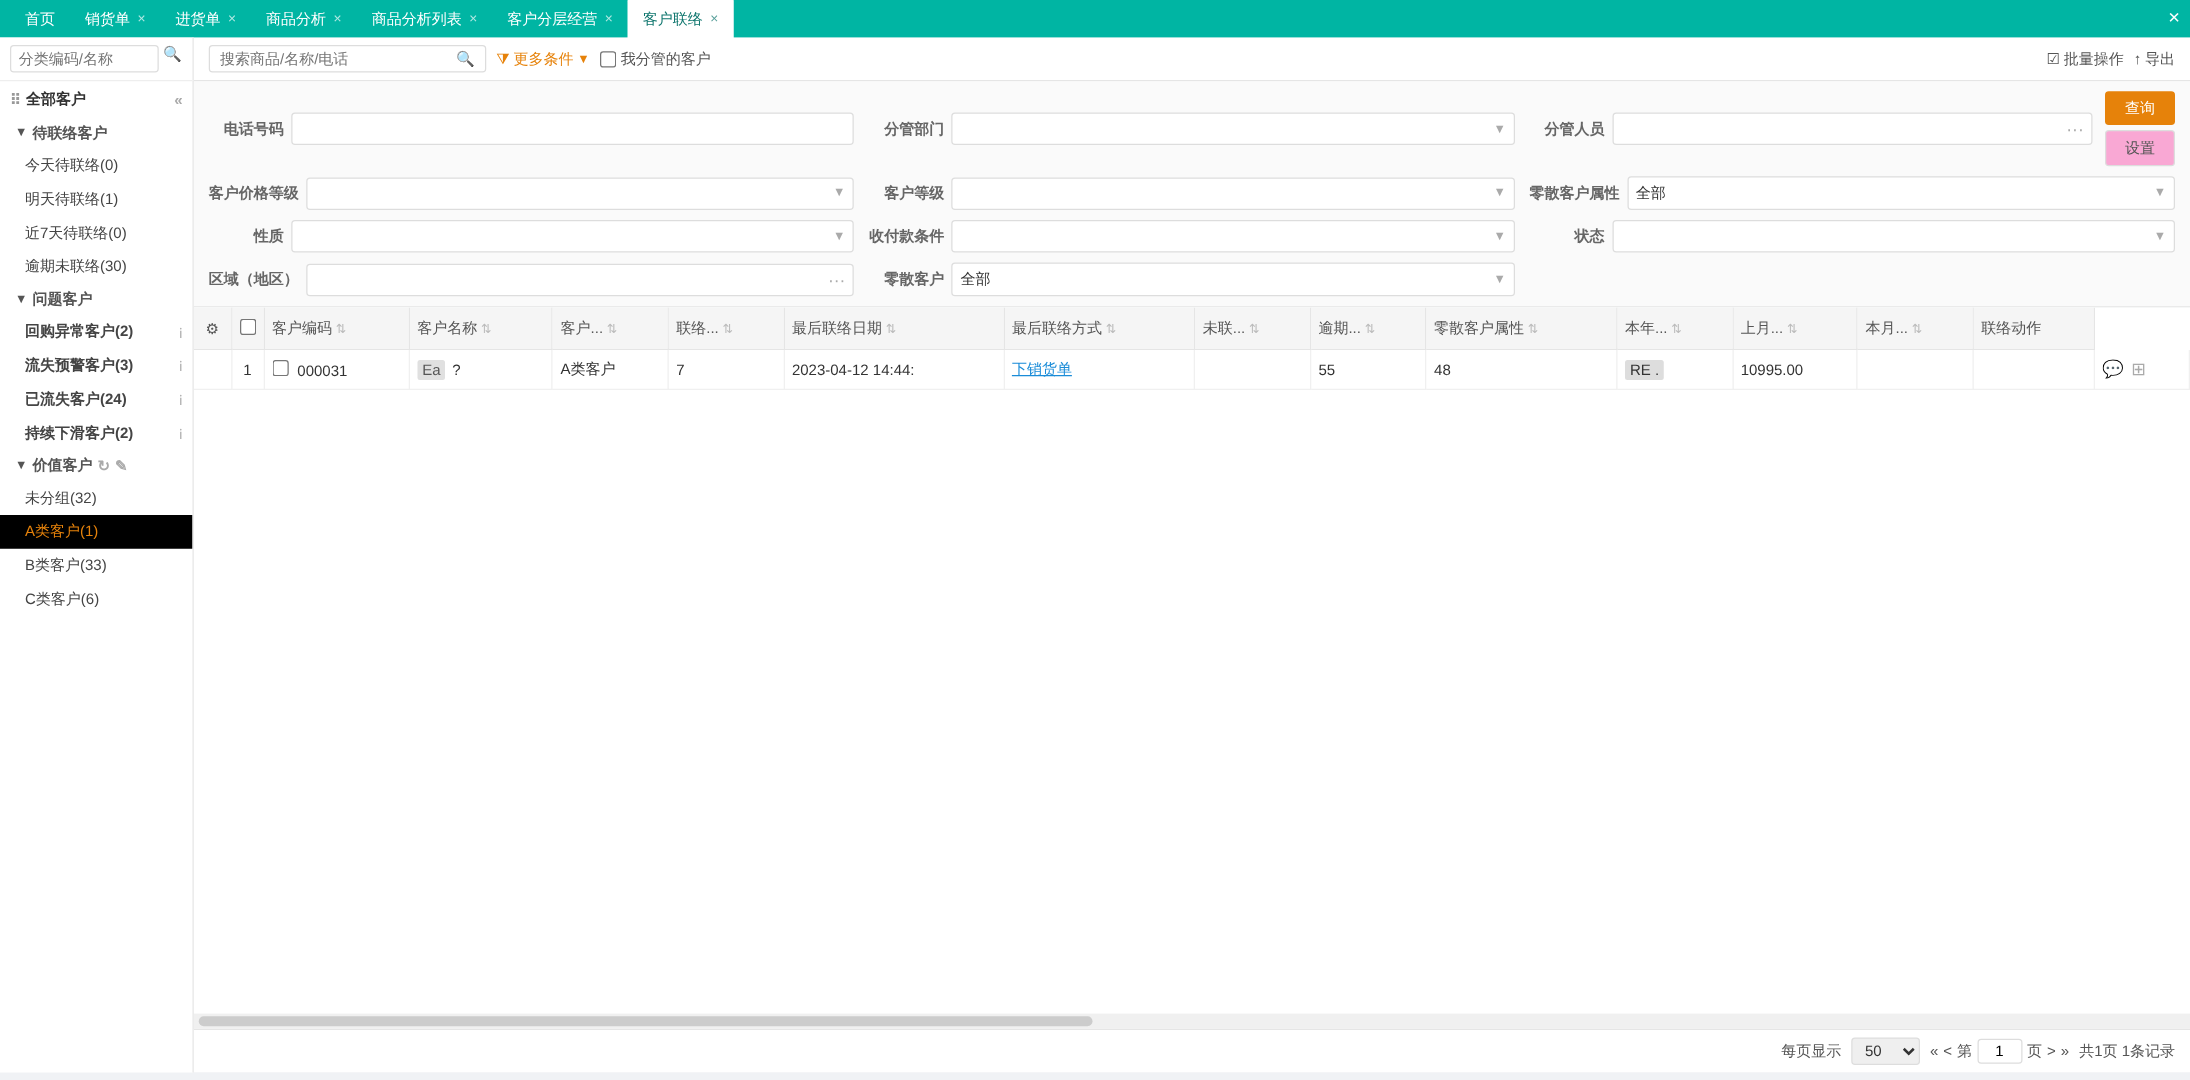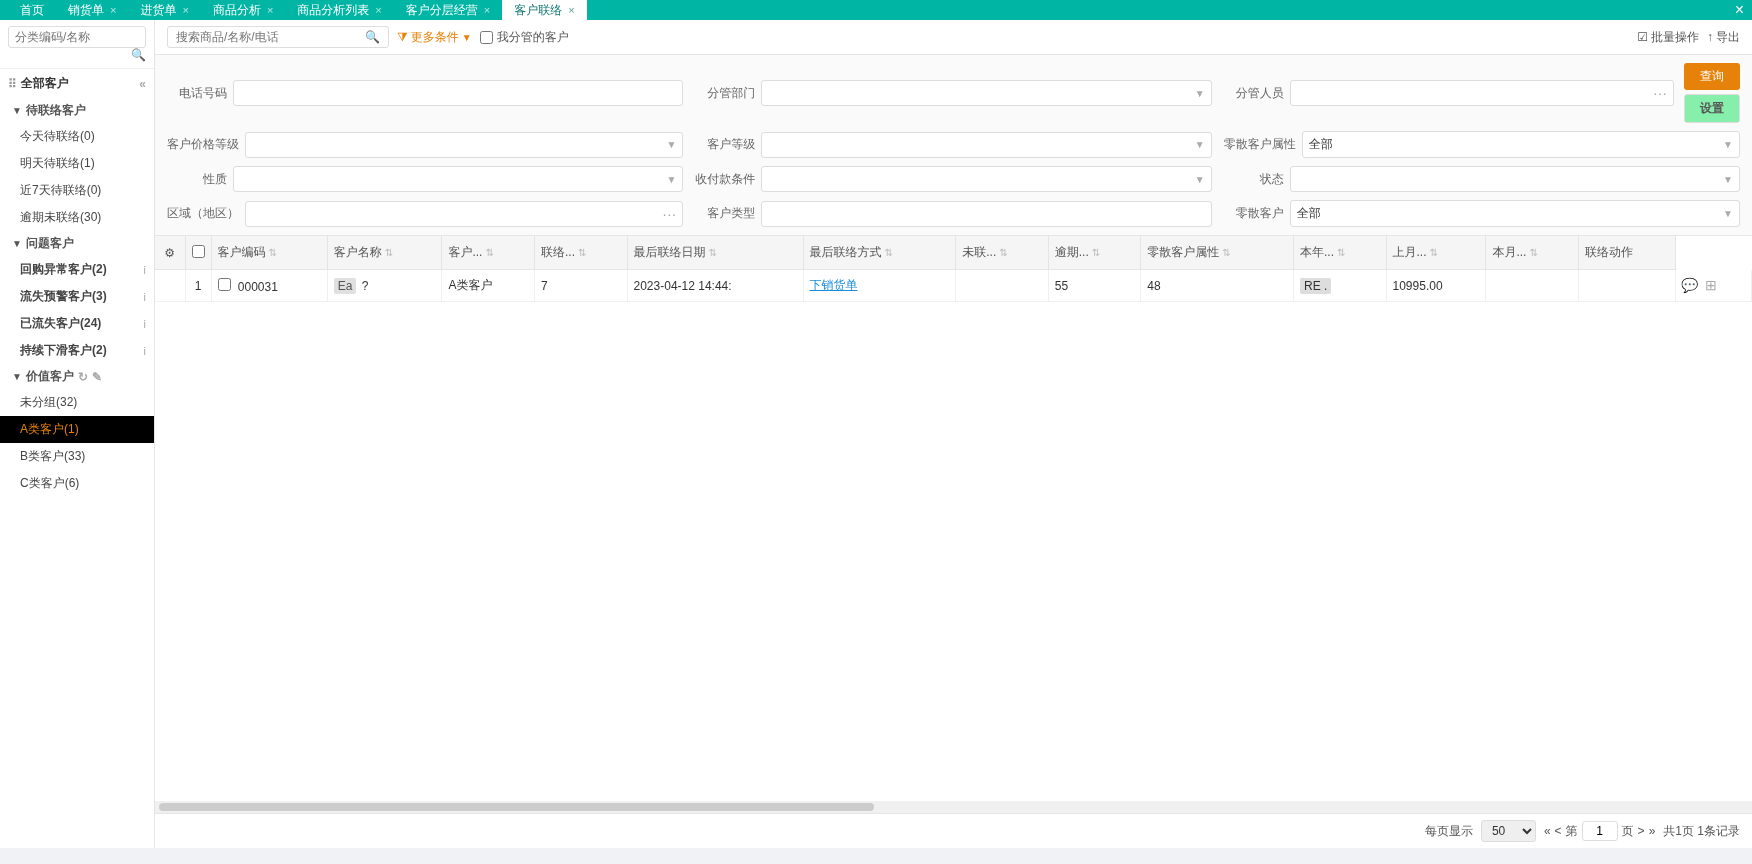--- a/index.html
+++ b/index.html
@@ -1,42 +1,42 @@
 <!DOCTYPE html>
 <html><head>
   <meta charset="utf-8">
   <style>
     * { box-sizing: border-box; margin: 0; padding: 0; font-family: 'Microsoft YaHei', Arial, sans-serif; font-size: 12px; }
     body { background: #f0f2f5; overflow: hidden; width: 1752px; height: 864px; }
 
     
     .top-nav {
       display: flex; align-items: center;
-      background: #00b5a3; height: 20px; padding: 0 8px;
+      background: #00b5a3; height: 30px; padding: 0 8px;
     }
     .nav-item {
       display: flex; align-items: center; height: 36px; padding: 0 12px;
       color: #fff; cursor: pointer; white-space: nowrap; font-size: 13px;
     }
     .nav-item.active {
       background: #fff; color: #0f766e; border-radius: 4px 4px 0 0;
     }
     .nav-item .close-x { margin-left: 6px; font-size: 11px; opacity: 0.7; }
     .nav-close-global { margin-left: auto; color: #fff; cursor: pointer; font-size: 16px; }
 
     
     .main-layout { display: flex; height: calc(864px - 36px); }
 
     
     .sidebar {
       width: 155px; background: #fff; border-right: 1px solid #e5e5e5;
       display: flex; flex-direction: column; overflow-y: auto; flex-shrink: 0;
     }
     .sidebar-search {
-      display: flex; align-items: flex-end; padding: 6px 8px; border-bottom: 1px solid #eee; flex-direction: column;
+      display: flex; align-items: flex-start; padding: 6px 8px; border-bottom: 1px solid #eee;
     }
     .sidebar-search input {
       border: 1px solid #ddd; border-radius: 3px; padding: 3px 6px; font-size: 12px;
       width: 100%; outline: none; color: #666;
     }
     .sidebar-search .search-icon { margin-left: 4px; color: #00b5a3; cursor: pointer; }
 
     .sidebar-section-header {
       display: flex; align-items: center; padding: 6px 8px;
       font-weight: bold; color: #333; cursor: pointer;
@@ -80,35 +80,35 @@
     .filter-right { margin-left: auto; display: flex; align-items: center; gap: 8px; }
     .btn-link { color: #555; cursor: pointer; display: flex; align-items: center; gap: 3px; }
     .btn-export { color: #555; cursor: pointer; display: flex; align-items: center; gap: 3px; }
 
     
     .adv-filters {
       background: #fafafa; border-bottom: 1px solid #e5e5e5;
       padding: 8px 12px; display: grid; grid-template-columns: 1fr 1fr 1fr; gap: 8px 12px;
     }
     .filter-row { display: flex; align-items: center; gap: 6px; }
-    .filter-label { color: #666; white-space: nowrap; min-width: 60px; text-align: right; }
+    .filter-label { color: #666; white-space: nowrap; min-width: 60px; text-align: right; font-weight: bold; }
     .filter-input {
       flex: 1; border: 1px solid #ddd; border-radius: 3px; padding: 4px 6px;
       font-size: 12px; outline: none; display: flex; align-items: center;
       justify-content: space-between; background: #fff; min-height: 26px; color: #333;
     }
     .filter-input .caret { color: #aaa; font-size: 10px; }
     .filter-input .dots-btn { color: #aaa; font-size: 14px; }
     .query-btn {
       background: #e6820a; color: #fff; border: none; border-radius: 3px;
       padding: 5px 16px; cursor: pointer; font-size: 12px; white-space: nowrap;
     }
     .settings-btn {
-      background: #86efac; color: #555; border: 1px solid #ddd; border-radius: 3px;
-      padding: 5px 10px; cursor: pointer; font-size: 12px; white-space: nowrap; font-weight: bold;
+      background: #f9a8d4; color: #555; border: 1px solid #ddd; border-radius: 3px;
+      padding: 5px 10px; cursor: pointer; font-size: 12px; white-space: nowrap;
     }
     .filter-btns { display: flex; flex-direction: column; gap: 4px; justify-content: center; padding-left: 4px; }
 
     
     .table-wrapper { flex: 1; overflow: auto; background: #fff; }
     table { width: 100%; border-collapse: collapse; }
     thead tr { background: #f5f5f5; }
     th {
       padding: 8px 6px; text-align: left; border-bottom: 1px solid #e5e5e5;
       border-right: 1px solid #e5e5e5; color: #555; font-weight: normal;
@@ -362,24 +362,20 @@
           <span class="caret">▼</span>
         </div>
       </div>
 
       <div class="filter-row">
         <span class="filter-label">区域（地区）</span>
         <div class="filter-input">
           <span></span>
           <span class="dots-btn">···</span>
         </div>
-      </div>
-      <div class="filter-row">
-        <span class="filter-label">客户类型</span>
-        <div class="filter-input"></div>
       </div>
       <div class="filter-row">
         <span class="filter-label">零散客户</span>
         <div class="filter-input">
           <span>全部</span>
           <span class="caret">▼</span>
         </div>
       </div>
     </div>
 

